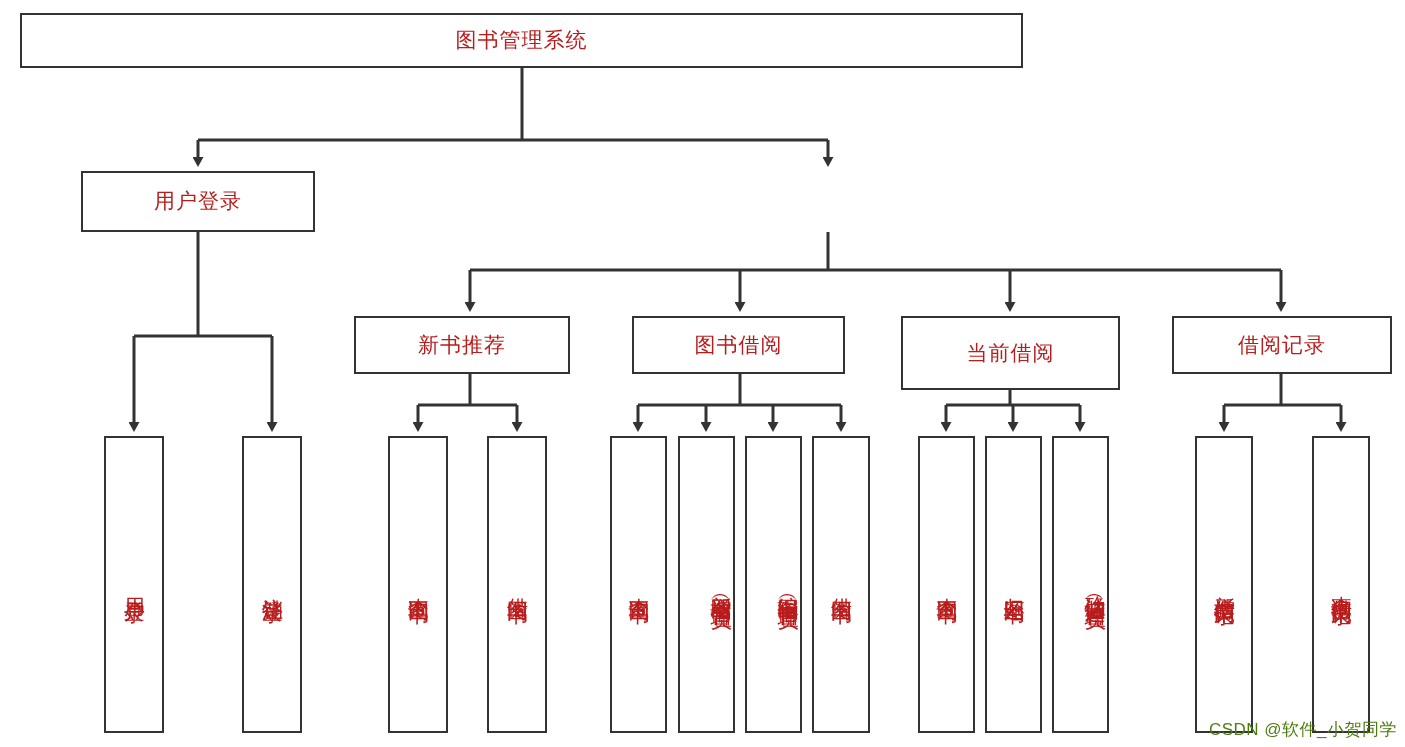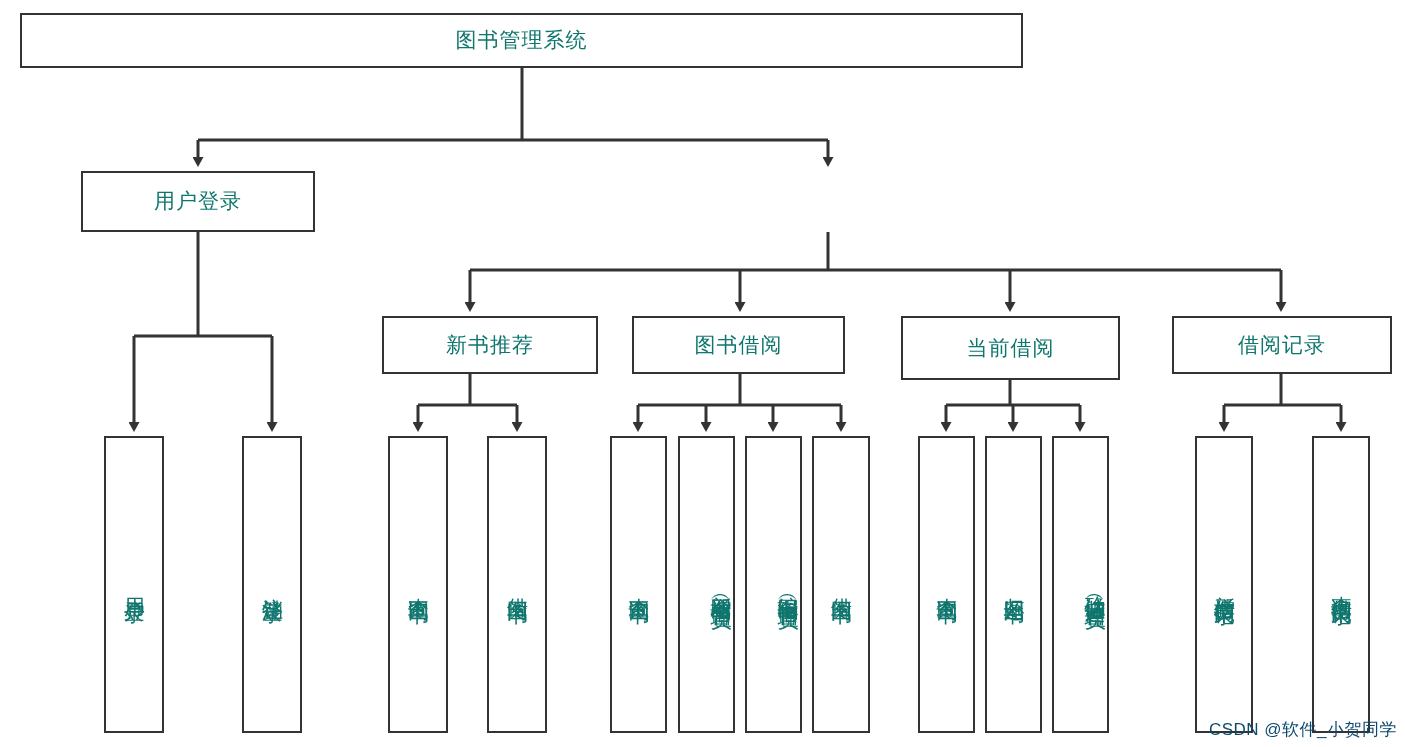--- a/index.html
+++ b/index.html
@@ -23,21 +23,21 @@
     top: 0;
     width: 1405px;
     height: 747px;
     pointer-events: none;
   }
   .node {
     position: absolute;
     box-sizing: border-box;
     border: 2px solid #333333;
     background: #ffffff;
-    color: #0f766e;
+    color: #b91c1c;
     display: flex;
     align-items: center;
     justify-content: center;
     line-height: 1.18;
   }
   .node.h {            
     font-size: 21px;
     letter-spacing: 1px;
   }
   .node.v {            
@@ -51,21 +51,21 @@
   }
   .node.v.mid {
     align-items: center;
     padding-top: 0;
   }
   .watermark {
     position: absolute;
     right: 8px;
     bottom: 6px;
     font-size: 17px;
-    color: #0c4a6e;
+    color: #4d7c0f;
     letter-spacing: 0.5px;
     white-space: nowrap;
     user-select: none;
   }
 </style>
 </head>
 <body>
 
 <div id="canvas">
 
@@ -120,27 +120,27 @@
   </svg>
 
   <div class="node h" style="left:20px;top:13px;width:1003px;height:55px;">
     <span>图书管理系统</span>
   </div>
 
   <div class="node h" style="left:81px;top:171px;width:234px;height:61px;">
     <span>用户登录</span>
   </div>
 
-  <div class="node h" style="left:382px;top:316px;width:216px;height:58px;">
+  <div class="node h" style="left:354px;top:316px;width:216px;height:58px;">
     <span>新书推荐</span>
   </div>
   <div class="node h" style="left:632px;top:316px;width:213px;height:58px;">
     <span>图书借阅</span>
   </div>
-  <div class="node h" style="left:901px;top:316px;width:219px;height:64px;">
+  <div class="node h" style="left:901px;top:316px;width:219px;height:74px;">
     <span>当前借阅</span>
   </div>
   <div class="node h" style="left:1172px;top:316px;width:220px;height:58px;">
     <span>借阅记录</span>
   </div>
 
   <div class="node v mid" style="left:104px;top:436px;width:60px;height:297px;">
     <span>用户登录</span>
   </div>
   <div class="node v mid" style="left:242px;top:436px;width:60px;height:297px;">

